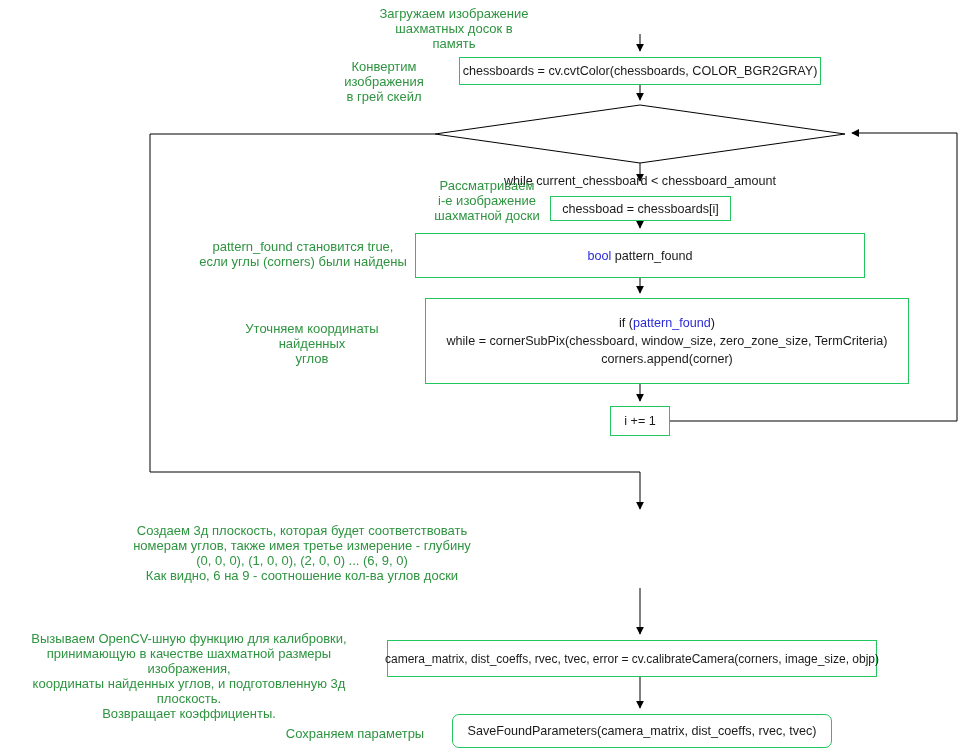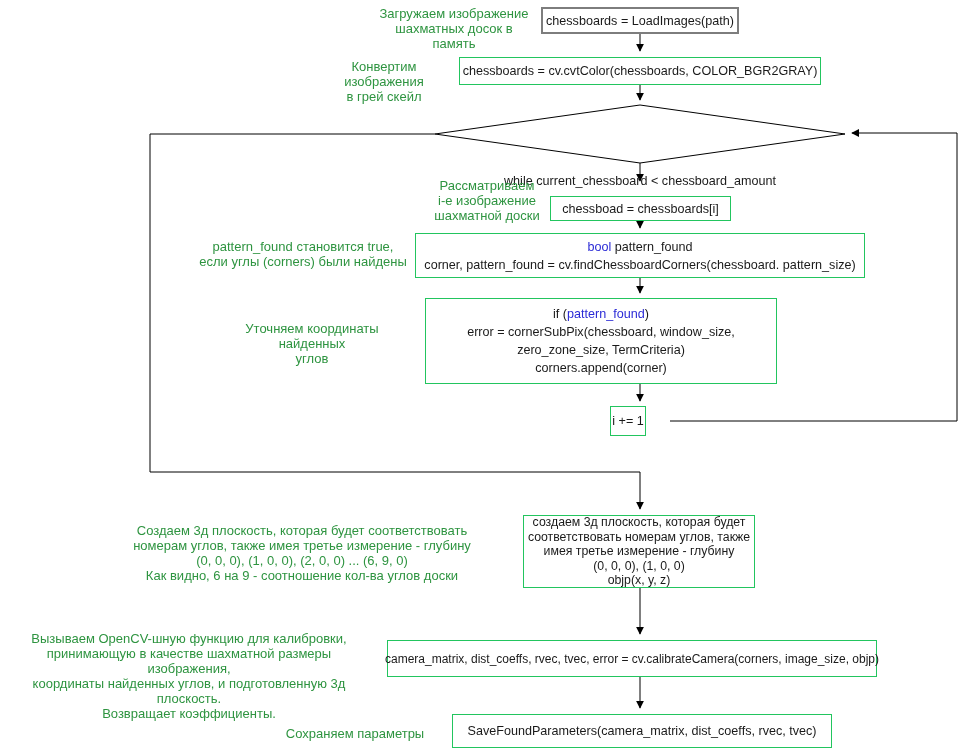--- a/index.html
+++ b/index.html
@@ -83,64 +83,53 @@
 
     <path d="M670,421 H957 V133 H852" stroke="#000" stroke-width="1" fill="none" marker-end="url(#arrow)"></path>
 
     <path d="M435,134 H150 V472 H640 V509" stroke="#000" stroke-width="1" fill="none" marker-end="url(#arrow)"></path>
     <path d="M640,588 V634" stroke="#000" stroke-width="1" fill="none" marker-end="url(#arrow)"></path>
     <path d="M640,677 V708" stroke="#000" stroke-width="1" fill="none" marker-end="url(#arrow)"></path>
 
     <polygon points="640,105 845,134 640,163 435,134" fill="#ffffff" stroke="#000000" stroke-width="1"></polygon>
   </svg>
 
-  <div class="node gray-border" style="left:541px; top:7px; width:198px; height:27px;">
-    <span>chessboards = LoadImages(path)</span>
-  </div>
 
   <div class="node" style="left:459px; top:57px; width:362px; height:28px;">
     <span>chessboards = cv.cvtColor(chessboards, COLOR_BGR2GRAY)</span>
   </div>
 
   <div class="diamond-label" style="left:460px; top:123px; width:360px; height:22px;">
     <span>while current_chessboard &lt; chessboard_amount</span>
   </div>
 
   <div class="node" style="left:550px; top:196px; width:181px; height:25px;align-items:center;">
     <span>chessboad = chessboards[i]</span>
   </div>
 
   <div class="node multiline" style="left:415px; top:233px; width:450px; height:45px;">
     <span class="codeline"><span class="kw">bool</span><span> pattern_found</span></span>
-    <span class="codeline">corner, pattern_found = cv.findChessboardCorners(chessboard. pattern_size)</span>
   </div>
 
-  <div class="node multiline" style="left:425px; top:298px; width:352px; height:86px;">
+  <div class="node multiline" style="left:425px; top:298px; width:484px; height:86px;">
     <span class="codeline"><span>if (</span><span class="kw">pattern_found</span><span>)</span></span>
-    <span class="codeline">error = cornerSubPix(chessboard, window_size, zero_zone_size, TermCriteria)</span>
+    <span class="codeline">while = cornerSubPix(chessboard, window_size, zero_zone_size, TermCriteria)</span>
     <span class="codeline">corners.append(corner)</span>
   </div>
 
-  <div class="node" style="left:610px; top:406px; width:36px; height:30px;">
+  <div class="node" style="left:610px; top:406px; width:60px; height:30px;">
     <span>i += 1</span>
   </div>
 
-  <div class="node plane-box" style="left:523px; top:515px; width:232px; height:73px;">
-    <span>создаем 3д плоскость, которая будет
-соответствовать номерам углов, также
-имея третье измерение - глубину
-(0, 0, 0), (1, 0, 0)
-objp(x, y, z)</span>
-  </div>
 
   <div class="node" style="left:387px; top:640px; width:490px; height:37px; font-size:12px;text-align:right;">
     <span>camera_matrix, dist_coeffs, rvec, tvec, error = cv.calibrateCamera(corners, image_size, objp)</span>
   </div>
 
-  <div class="node" style="left:452px; top:714px; width:380px; height:34px;">
+  <div class="node" style="left:452px; top:714px; width:380px; height:34px;border-radius:7px;">
     <span>SaveFoundParameters(camera_matrix, dist_coeffs, rvec, tvec)</span>
   </div>
 
   <div class="annotation" style="left:378px; top:6px; width:152px;">Загружаем изображение
 шахматных досок в память</div>
 
   <div class="annotation" style="left:432px; top:178px; width:110px;">Рассматриваем
 i-е изображение
 шахматной доски</div>
 

